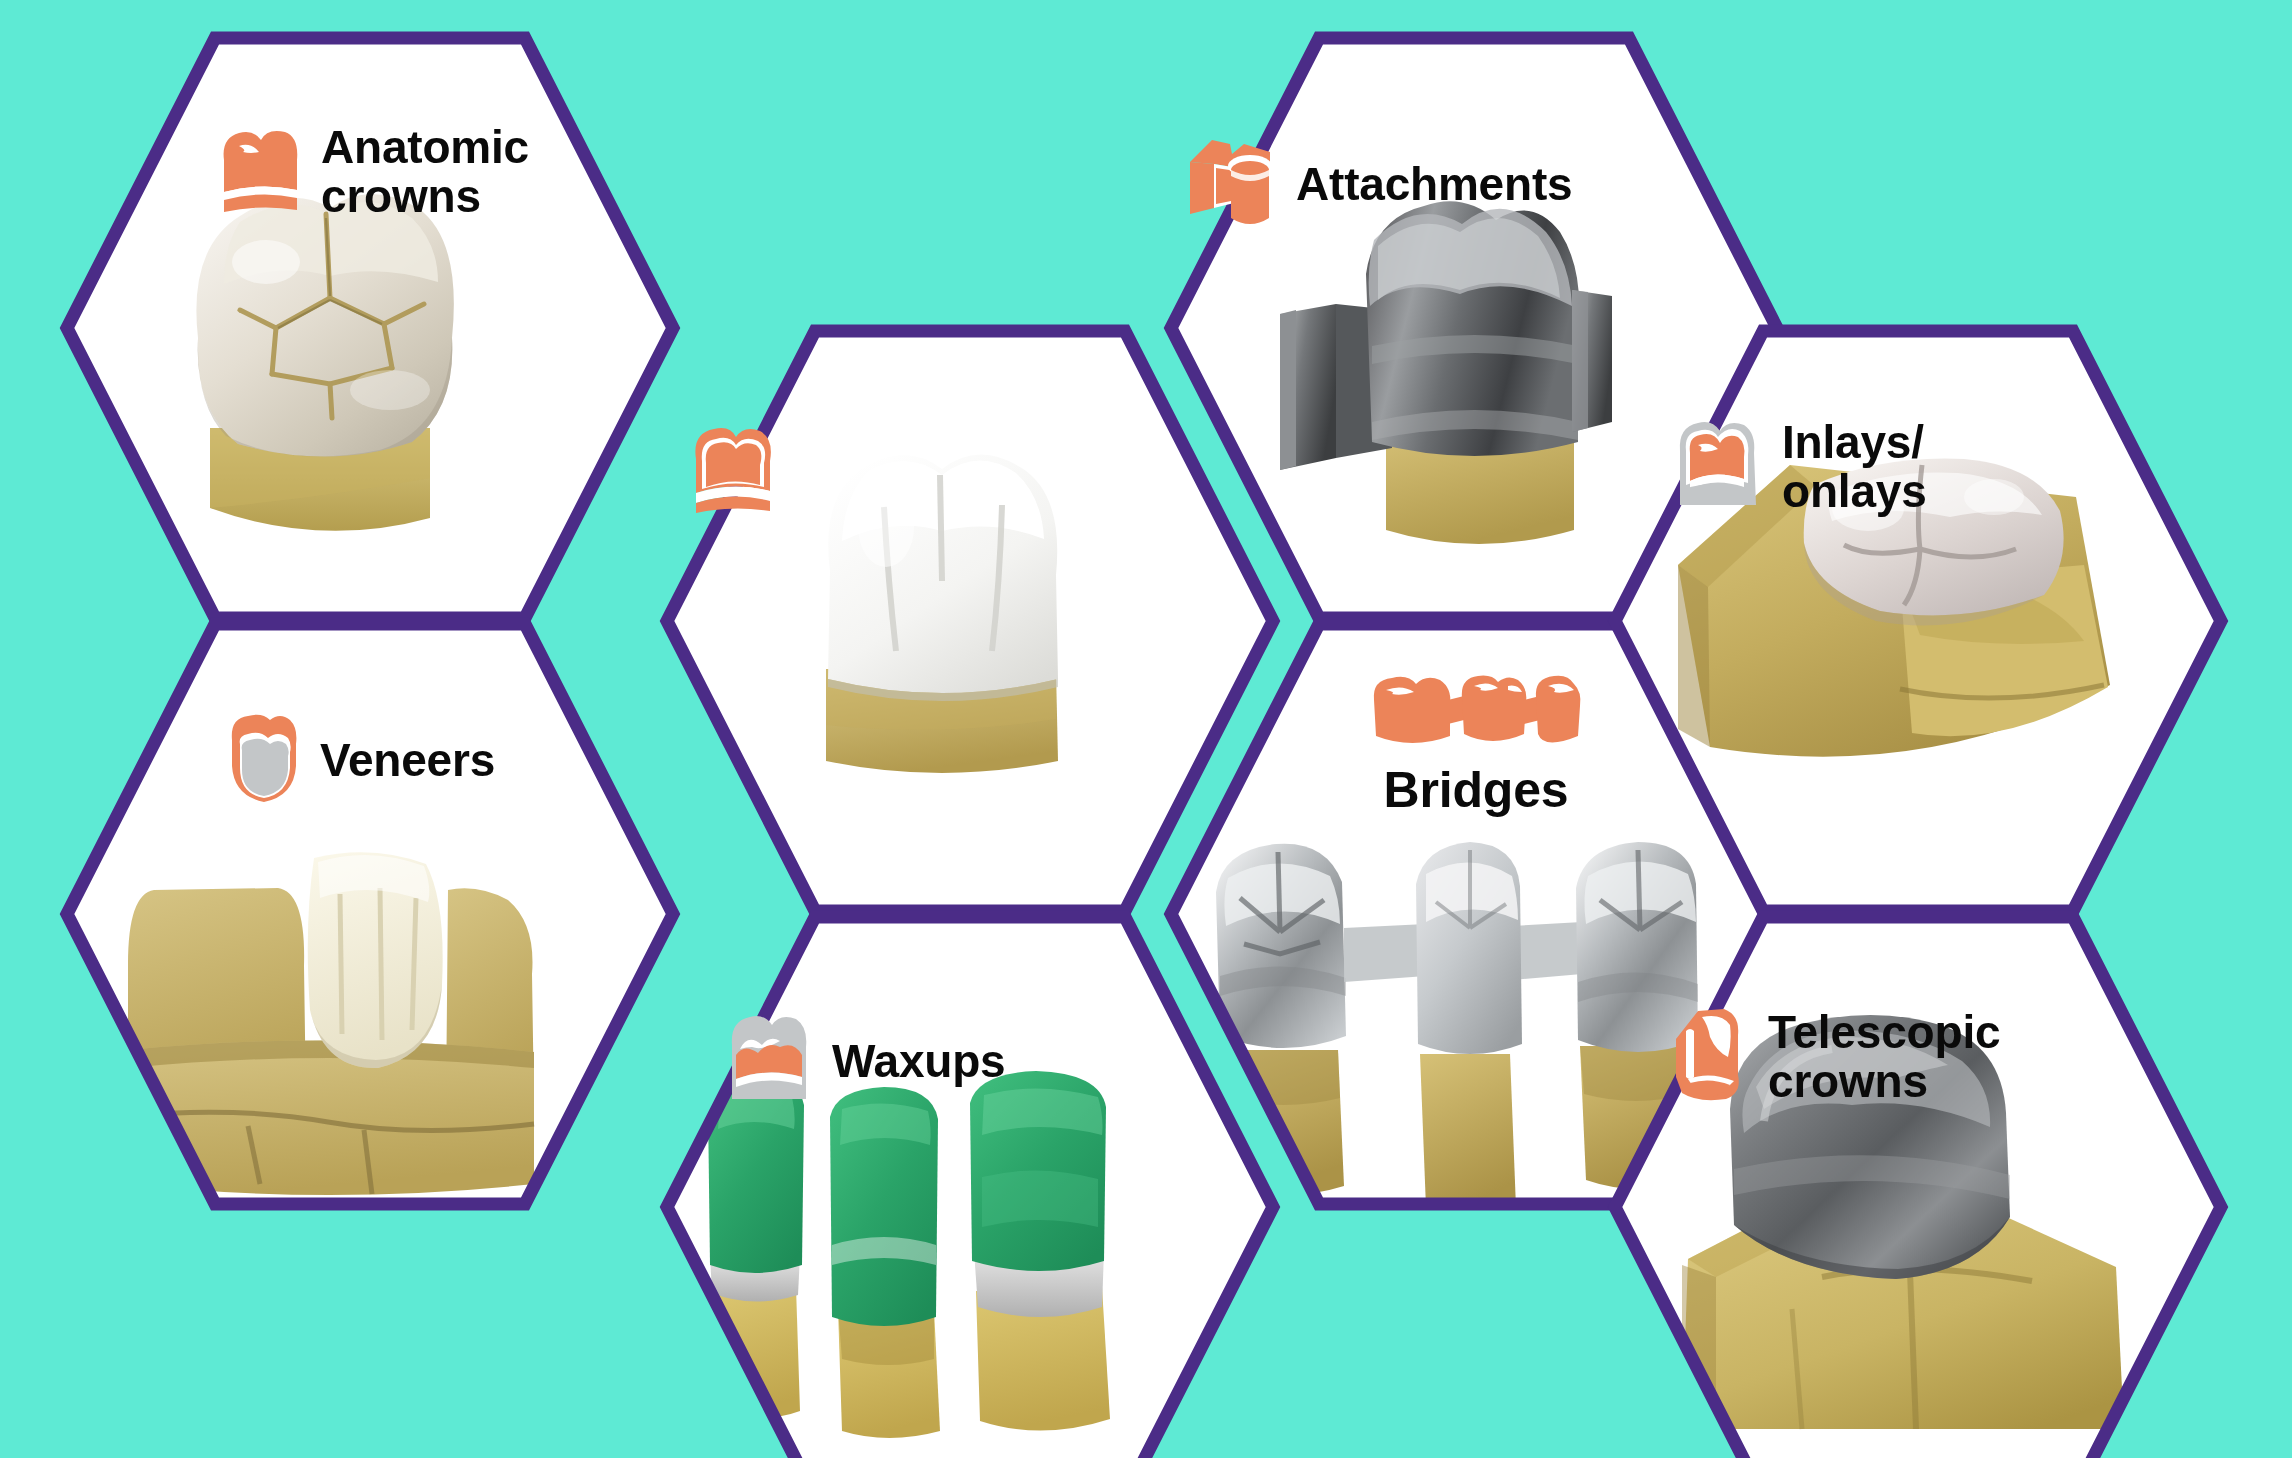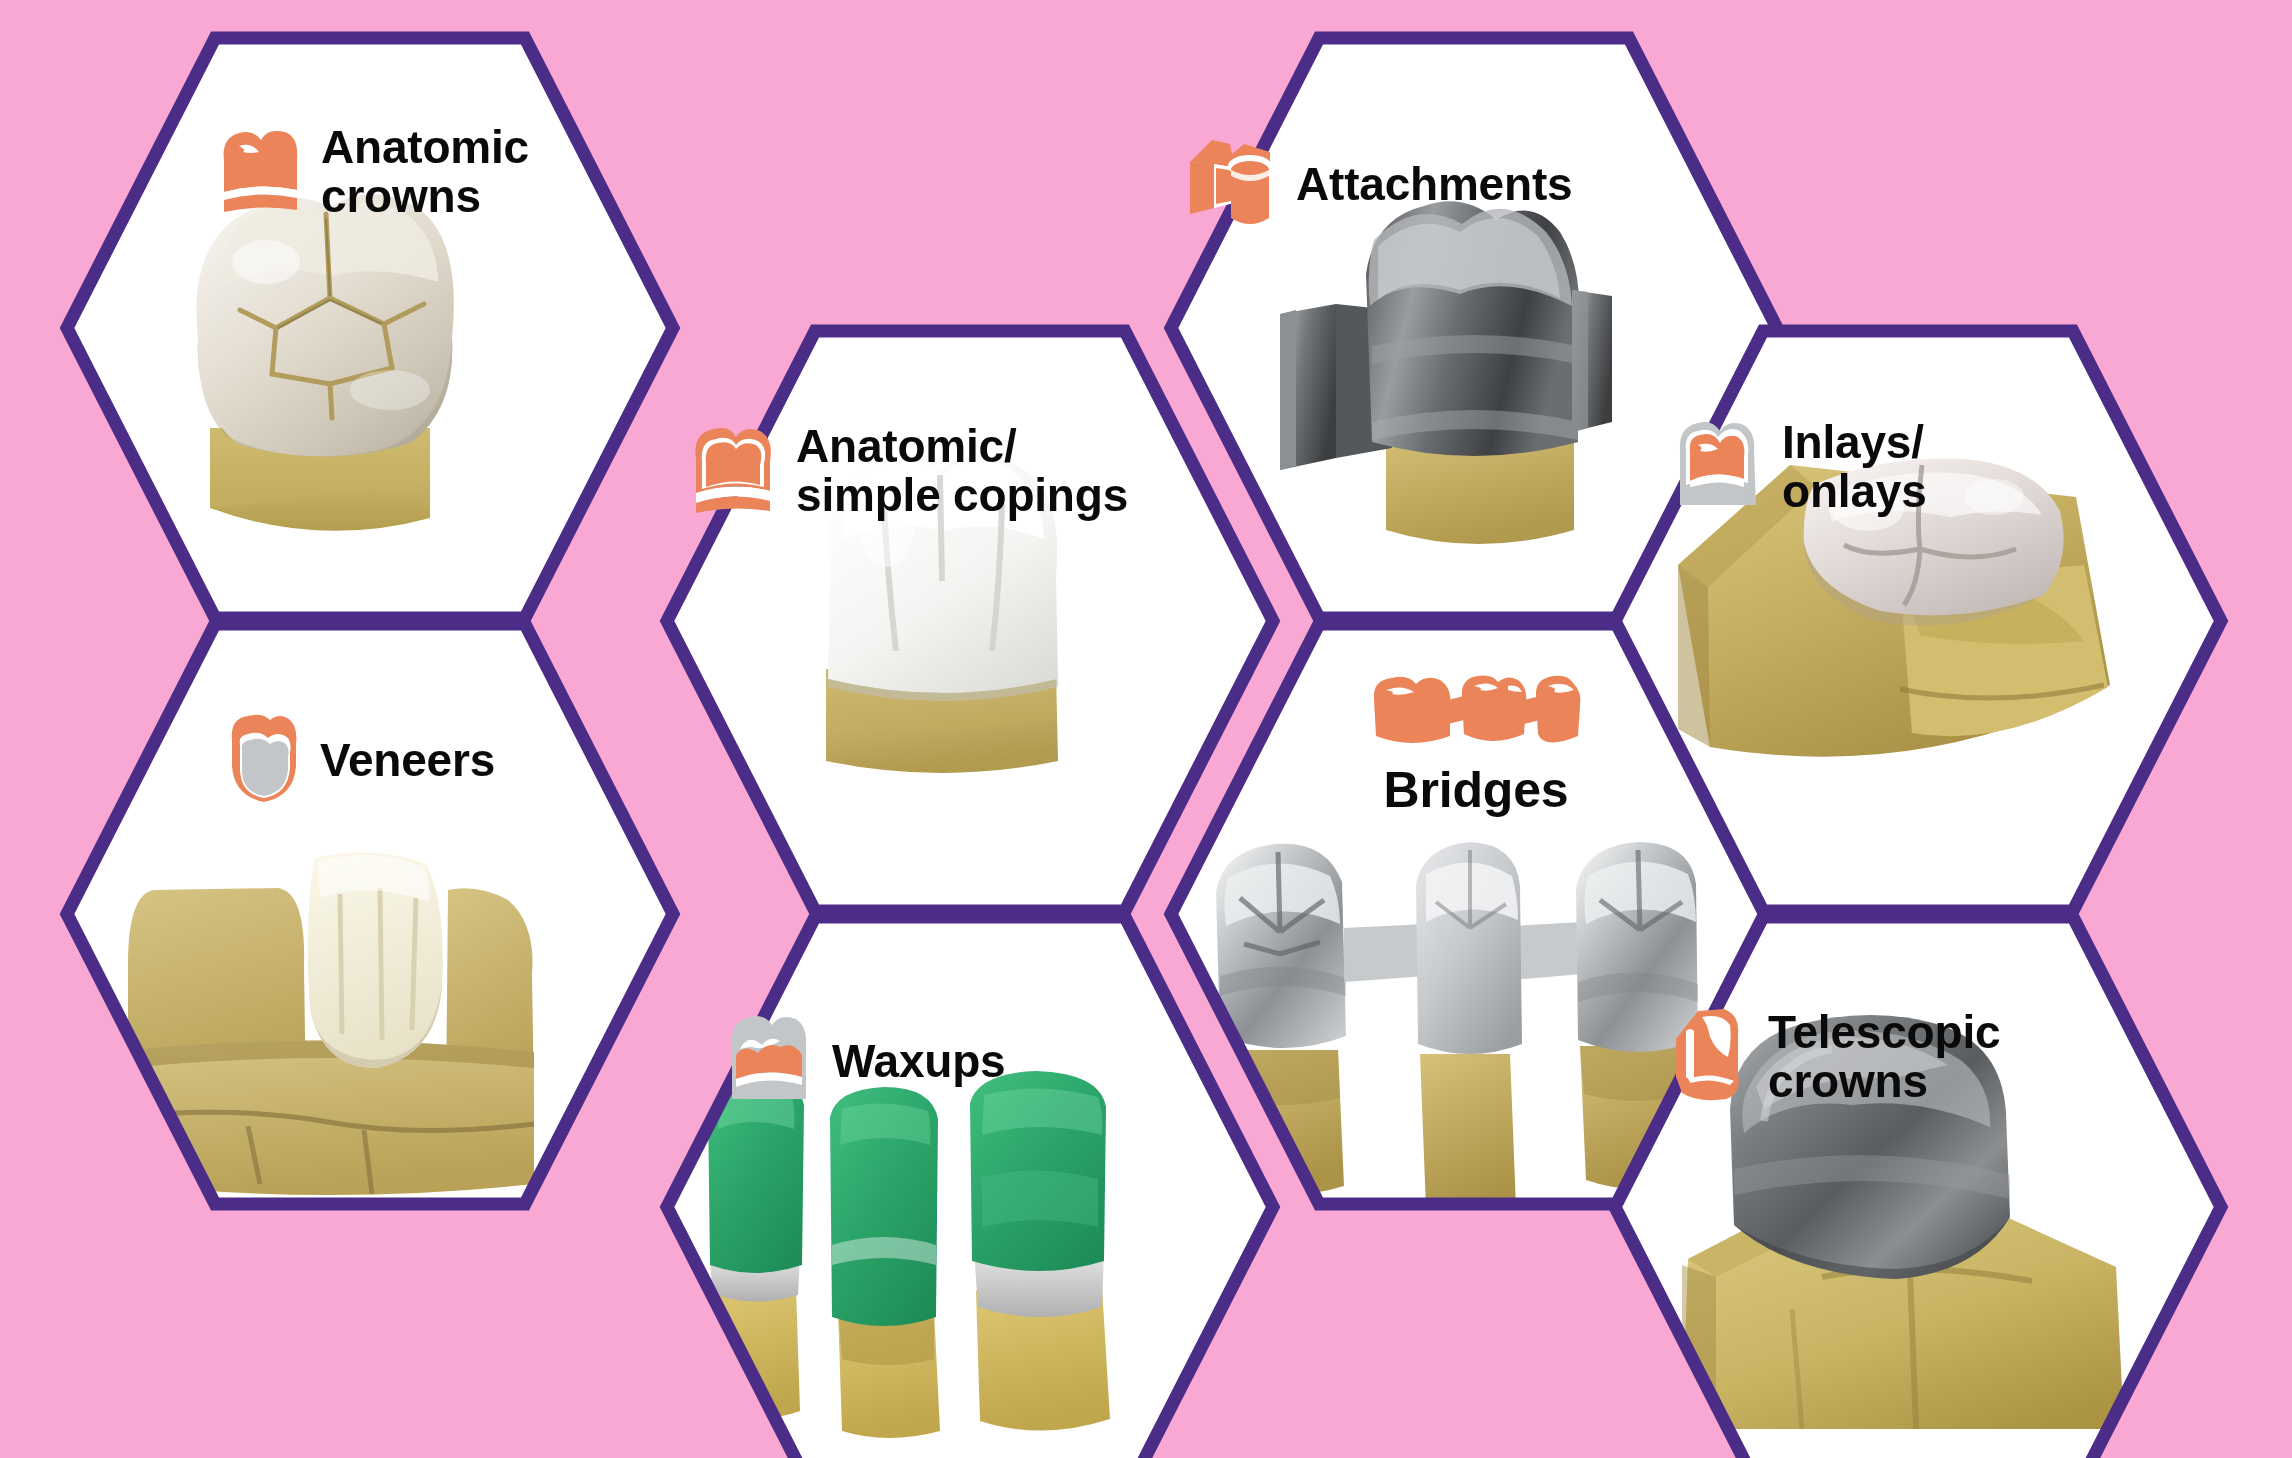--- a/index.html
+++ b/index.html
@@ -1,18 +1,18 @@
 <!DOCTYPE html>
 <html><head>
 <meta charset="utf-8">
 <style>
   html,body{margin:0;padding:0;background:#ffffff;}
   body{width:2292px;height:1458px;position:relative;overflow:hidden;
        font-family:"Liberation Sans","DejaVu Sans",sans-serif;}
-  #stage{position:absolute;inset:0;width:2292px;height:1458px;background:#f9a8d4;}
+  #stage{position:absolute;inset:0;width:2292px;height:1458px;background:#5eead4;}
 
   .hex{position:absolute;}
   .hex svg.frame{position:absolute;left:0;top:0;overflow:visible;}
   .hexclip{position:absolute;left:0;top:0;}
 
   .lbl{position:absolute;display:flex;align-items:center;gap:18px;z-index:6;}
   .lbl.stacked{flex-direction:column;gap:2px;align-items:center;}
   .lbl .txt{font-weight:bold;color:#0a0a0a;line-height:1.06;
             letter-spacing:-0.2px;white-space:pre-line;font-size:46px;}
   .lbl .ic{flex:0 0 auto;display:block;}
@@ -188,22 +188,20 @@
           <path d="M10 38 Q6 12 28 8 Q44 4 50 16 Q58 4 74 10 Q88 18 84 40
                    L84 70 Q46 60 10 72 Z" fill="#EC8459"></path>
           <path d="M16 40 Q14 20 30 18 Q44 14 50 24 Q58 14 72 20 Q82 26 78 42
                    L78 66 Q46 58 16 68 Z" fill="#ffffff"></path>
           <path d="M20 42 Q18 24 32 22 Q45 19 50 28 Q58 19 70 24 Q78 30 74 44
                    L74 64 Q46 56 20 66 Z" fill="#EC8459"></path>
           <path d="M10 72 Q46 60 84 70 L84 80 Q46 70 10 82 Z" fill="#ffffff"></path>
           <path d="M10 82 Q46 70 84 80 L84 90 Q46 84 10 92 Z" fill="#EC8459"></path>
         </svg>
       </span>
-      <span class="txt">Anatomic/
-simple copings</span>
     </div>
   </div>
 
   <div class="hex" style="left:660px;top:907px;width:620px;height:600px;">
     <svg class="hexclip" width="620" height="600" viewBox="0 0 620 600">
       <defs>
         <clipPath id="cl4">
             <polygon points="155,10 465,10 613,300 465,590 155,590 7,300"></polygon>
           </clipPath>
         <linearGradient id="wx4" x1="0.1" y1="0" x2="0.8" y2="1">

